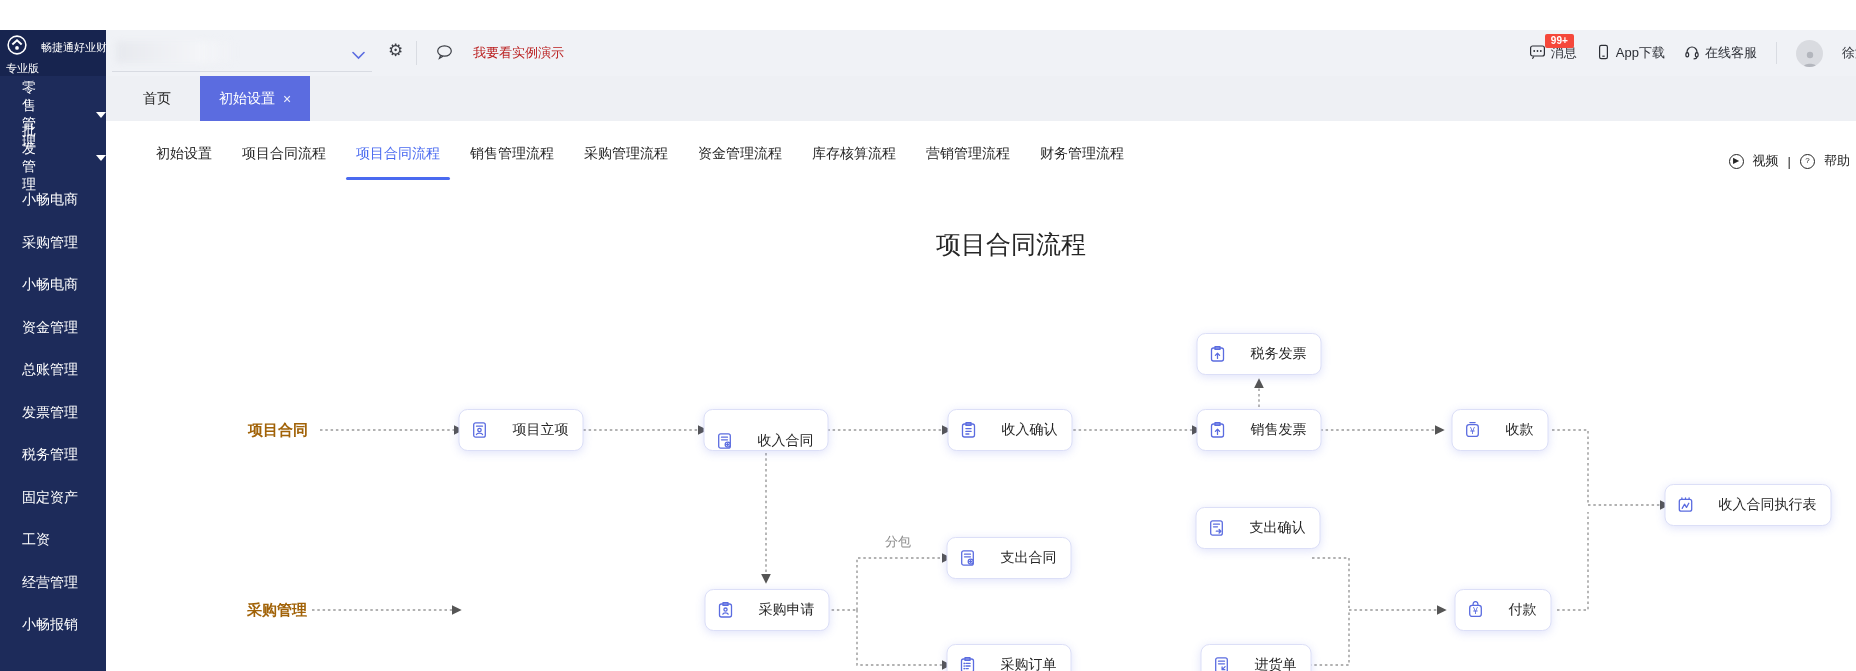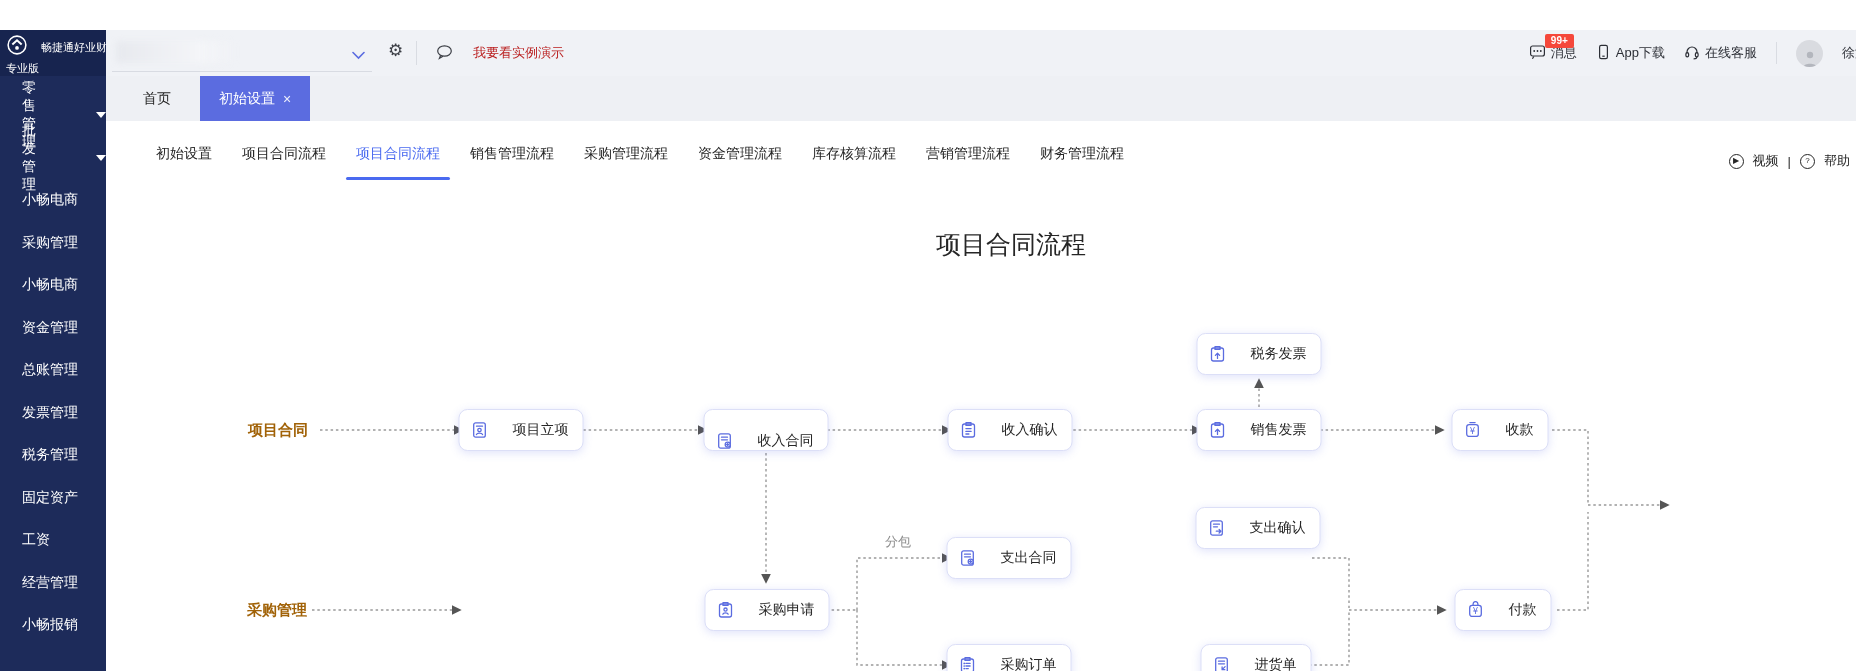--- a/index.html
+++ b/index.html
@@ -410,15 +410,27 @@
         <svg width="18" height="18" viewBox="0 0 18 18">
           <g fill="none" stroke="#5b6ce0" stroke-width="1.3" stroke-linecap="round" stroke-linejoin="round">
             <rect x="3.2" y="4.4" width="11.6" height="11" rx="2.5"></rect>
             <path d="M6.6 4.2V3a2.4 2.4 0 0 1 4.8 0v1.2"></path>
             <text x="9" y="12.8" font-size="8.5" text-anchor="middle" fill="#5b6ce0" stroke="none" font-family="DejaVu Sans">¥</text>
           </g>
         </svg>
       </span>
       <span class="node-label">付款</span>
     </div>
+    <div class="flow-node" style="left: 1748px; top: 505px;">
+      <span class="node-icon">
+        <svg width="18" height="18" viewBox="0 0 18 18">
+          <g fill="none" stroke="#5b6ce0" stroke-width="1.3" stroke-linecap="round" stroke-linejoin="round">
+            <rect x="2.8" y="3.4" width="12.4" height="11.8" rx="2"></rect>
+            <path d="M5.4 1.8v2.4M9 1.8v2.4M12.6 1.8v2.4" stroke-dasharray="1.3 1.3"></path>
+            <path d="M5.7 12.4L8 8.2l2 3.2 2.3-4.2"></path>
+          </g>
+        </svg>
+      </span>
+      <span class="node-label">收入合同执行表</span>
+    </div>
     <div class="edge-label" style="left: 898px; top: 542px;">分包</div>
     <div class="edge-label" style="left: 921px; top: 678px;">材料采购</div>
   </div>
 
 </body></html>

